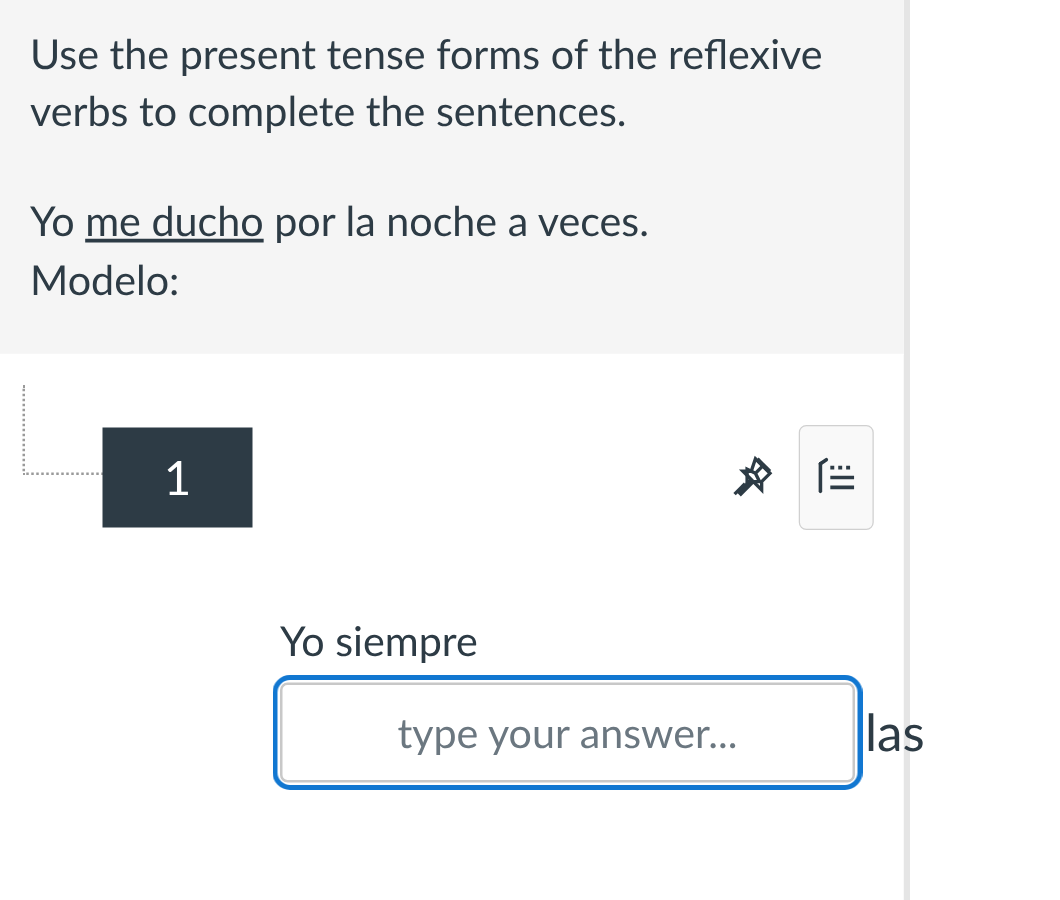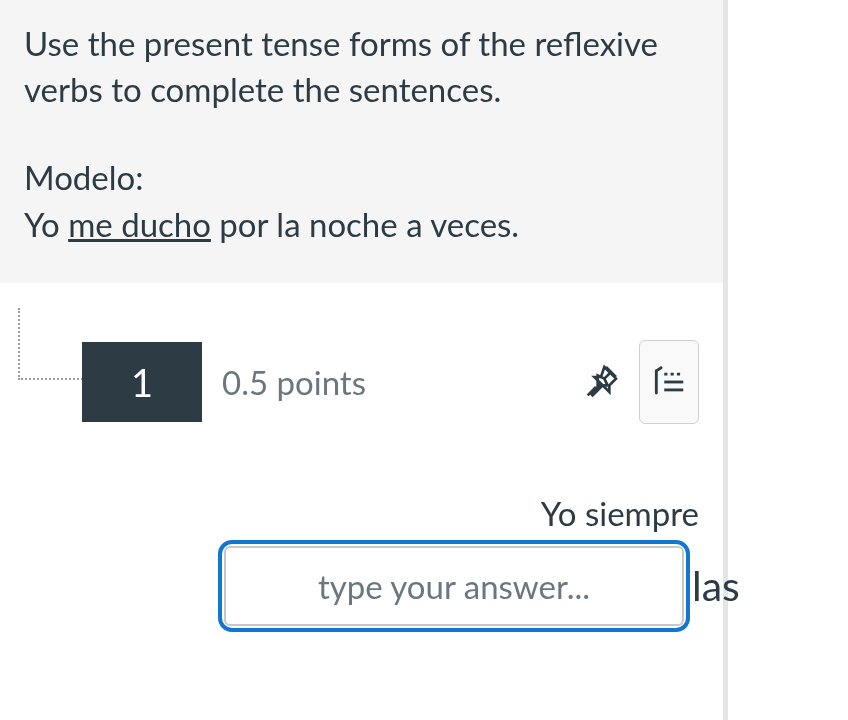--- a/index.html
+++ b/index.html
@@ -136,21 +136,20 @@
       outline: none;
       caret-color: #1177d1;
       background: #fff;
       text-align: center;
     }
     .answer-input::placeholder {
       color: #6b7780;
     }
     .line1 {
       display: block;
-      text-align: right;
     }
     .line2 {
       display: flex;
       align-items: center;
       flex-wrap: nowrap;
       margin-top: 6px;
     }
     .line2-text {
       font-size: 41px;
       color: #2d3b45;
@@ -161,33 +160,32 @@
     }
   </style>
 </head>
 <body>
 
 <div class="container">
 
   <div class="instructions">
     <div class="inst-block1">Use the present tense forms of the reflexive verbs to complete the sentences.</div>
     <div class="inst-block2">
-      <div>Modelo:</div>
       <div>
         <span>Yo </span><span class="underline">me ducho</span><span> por la noche a veces.</span>
       </div>
+      <div>Modelo:</div>
     </div>
   </div>
 
   <div class="question-area">
     <div class="bracket"></div>
 
     <div class="q-header">
       <div class="q-number">1</div>
-      <div class="q-points">0.5 points</div>
 
       <div class="q-icons">
         <div class="pin-button">
           <svg width="40" height="40" viewBox="0 0 24 24" fill="none" stroke="#2d3b45" stroke-width="1.6">
             <path d="M14 3 L21 10 L17 14 L17 18 L13 14 L7 20 L6 19 L12 13 L8 9 L12 9 Z" transform="rotate(0 12 12)"></path>
             <path d="M15 3 L21 9"></path>
             <path d="M9 15 L4 20"></path>
             <path d="M18 6 L14 10 L16 14 L10 14 L10 8 L14 10"></path>
           </svg>
         </div>

